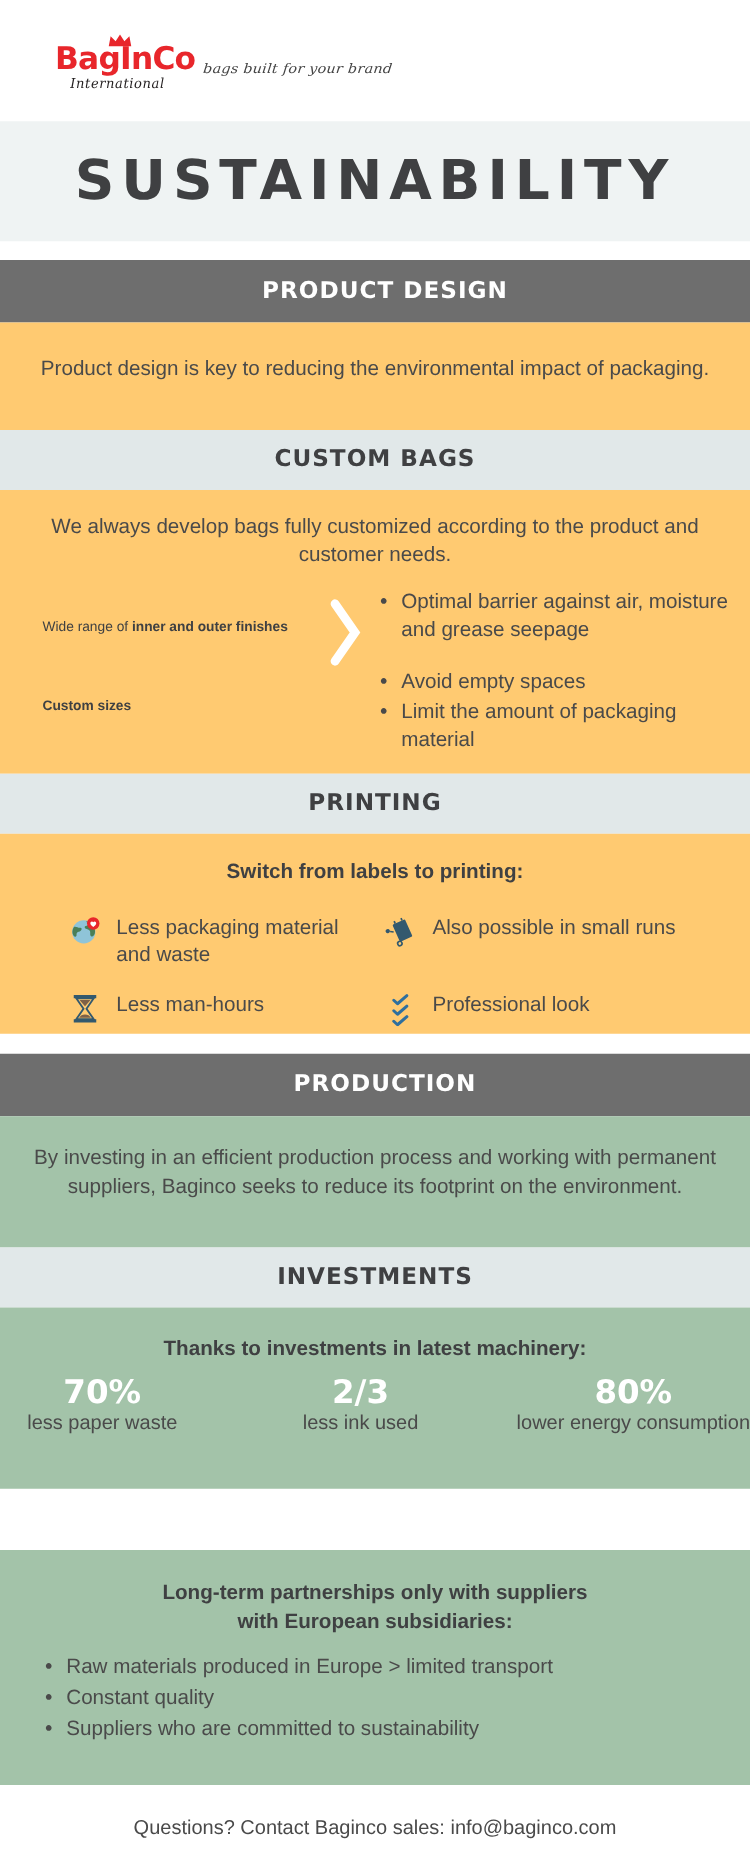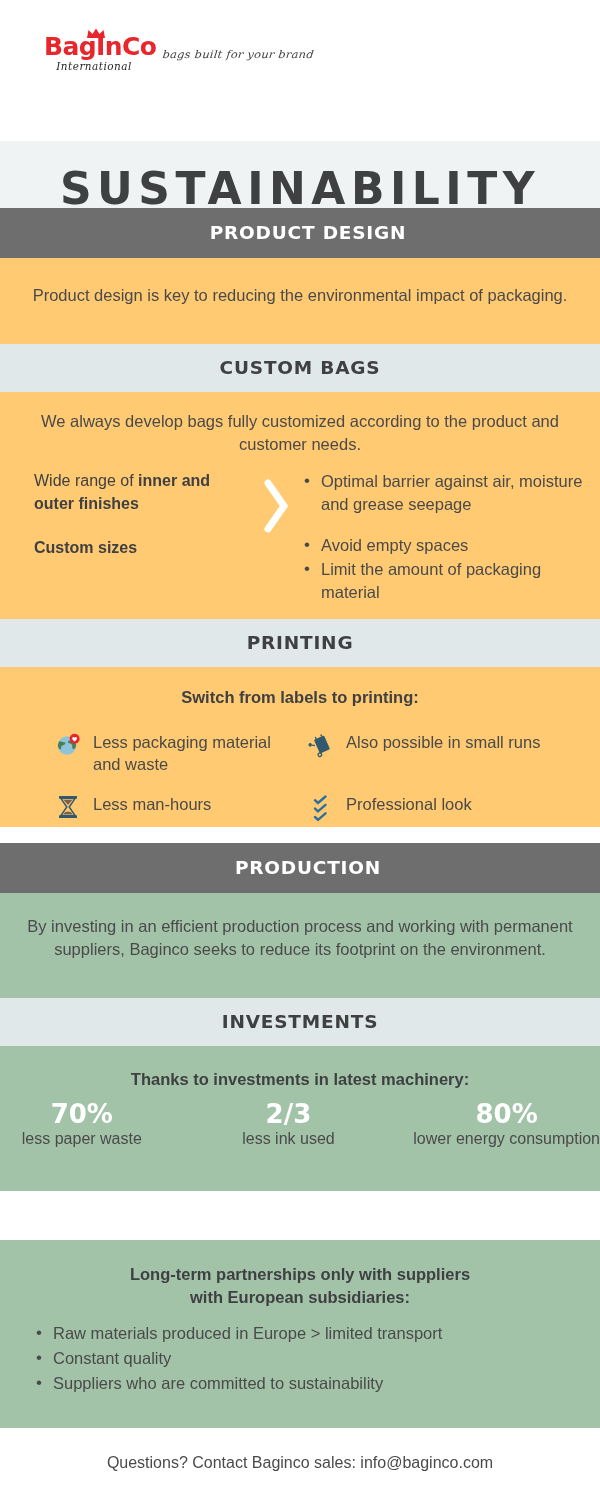--- a/index.html
+++ b/index.html
@@ -114,23 +114,24 @@
 
   
   .cb-cols {
     position: absolute; left: 0; top: 58px; width: 600px;
     display: flex;
   }
   .cb-left { width: 248px; padding-left: 34px; padding-top: 20px; }
   .cb-arrow { width: 56px; display: flex; align-items: flex-start; justify-content: center; padding-top: 28px;}
   .cb-right { width: 296px; padding-top: 20px; }
   .cb-line {
-    font-size: 16px;
+    font-size: 11px;
     color: #3f4042;
     line-height: 1.42;
+    margin-top: 25px;
   }
   .cb-line b { font-weight: bold; }
   .cb-gap { height: 22px; }
   ul.bullets { list-style: none; }
   ul.bullets li {
     position: relative;
     font-size: 16.5px;
     color: #4a4a4a;
     line-height: 1.38;
     padding-left: 17px;
@@ -206,21 +207,21 @@
             <path d="M1 10 L2.5 2 L6.5 6 L10 0.6 L13.5 6 L17.5 2 L19 10 Z" fill="#e8262b"></path>
           </svg>
         </span>
         <div class="logo-name">BagInCo</div>
         <div class="logo-sub">International</div>
       </div>
       <div class="logo-tagline">bags built for your brand</div>
     </div>
   </div>
 
-  <div class="band band-title" style="top:97px;height:96px;margin-top:44px;">
+  <div class="band band-title" style="top:97px;height:96px;">
     <div class="title-text">SUSTAINABILITY</div>
   </div>
 
   <div class="band band-dark" style="top:208px;height:50px;">
     <div class="hdr">PRODUCT DESIGN</div>
   </div>
   <div class="band band-orange" style="top:258px;height:86px;">
     <div class="body-text" style="padding-top:26px;">Product design is key to reducing the environmental impact of packaging.</div>
   </div>
 

